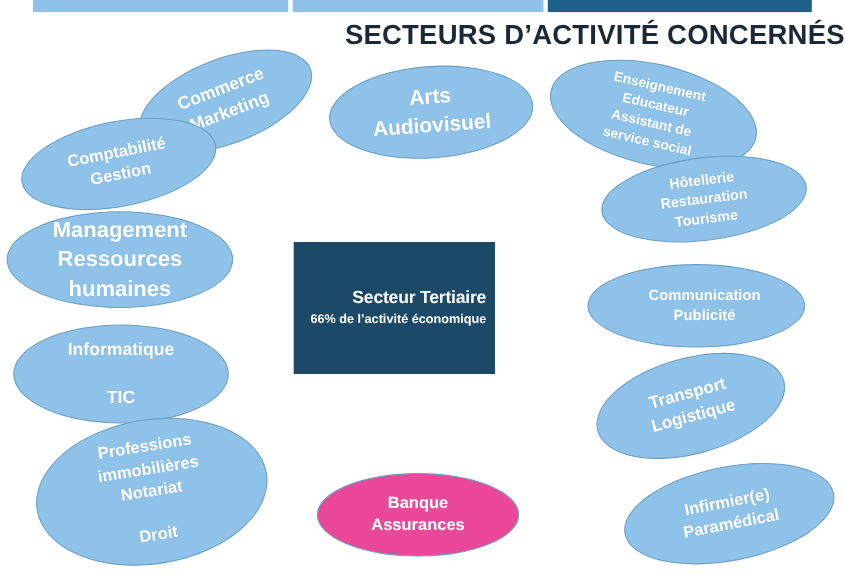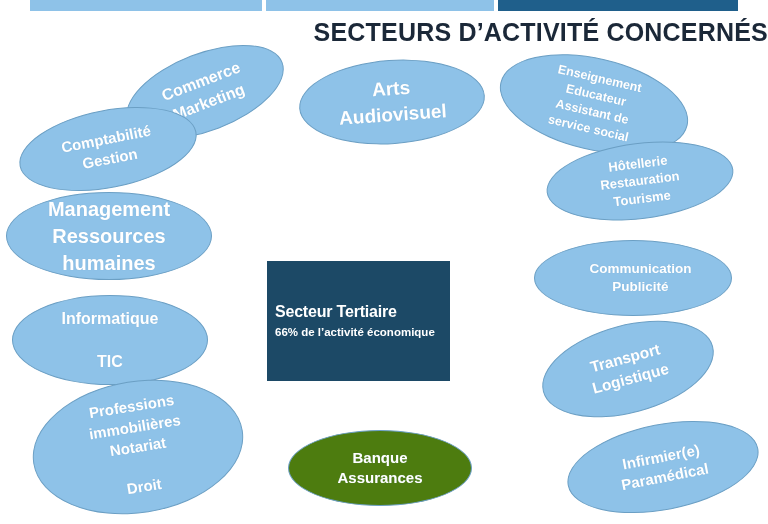--- a/index.html
+++ b/index.html
@@ -51,27 +51,26 @@
   
   #center-box {
     position: absolute;
     left: 267px;
     top: 220px;
     width: 183px;
     height: 120px;
     background: #1c4966;
     display: flex;
     flex-direction: column;
-    align-items: flex-start;
+    align-items: flex-end;
     justify-content: center;
     color: #ffffff;
     text-align: center;
     box-sizing: border-box;
     padding: 0 8px;
-    margin-top: 41px;
   }
   #center-box .ct-title {
     font-size: 16px;
     font-weight: bold;
     line-height: 1.15;
     margin-bottom: 4px;
     letter-spacing: -0.2px;
   }
   #center-box .ct-sub {
     font-size: 11.5px;
@@ -160,21 +159,21 @@
         <div class="label" style="font-size: 15.5px; color: rgb(255, 255, 255);">Transport
 Logistique</div>
       </div>
       <div class="bubble" style="left: 32px; top: 381px; width: 212px; height: 132px; transform: rotate(-9deg); background: rgb(142, 194, 232); border-color: rgb(107, 159, 196);">
         <div class="label" style="font-size: 15px; color: rgb(255, 255, 255);">Professions
 immobilières
 Notariat
 
 Droit</div>
       </div>
-      <div class="bubble" style="left: 288px; top: 430px; width: 184px; height: 76px; transform: rotate(0deg); background: #4d7c0f; border-color: rgb(107, 159, 196);">
+      <div class="bubble" style="left: 288px; top: 430px; width: 184px; height: 76px; transform: rotate(0deg); background: #ec4899; border-color: rgb(107, 159, 196);">
         <div class="label" style="font-size: 15px; color: rgb(255, 255, 255);">Banque
 Assurances</div>
       </div>
       <div class="bubble" style="left: 566px; top: 424px; width: 194px; height: 86px; transform: rotate(-11deg); background: rgb(142, 194, 232); border-color: rgb(107, 159, 196);">
         <div class="label" style="font-size: 15px; color: rgb(255, 255, 255);">Infirmier(e)
 Paramédical</div>
       </div>
     </div>
 
 </div>

